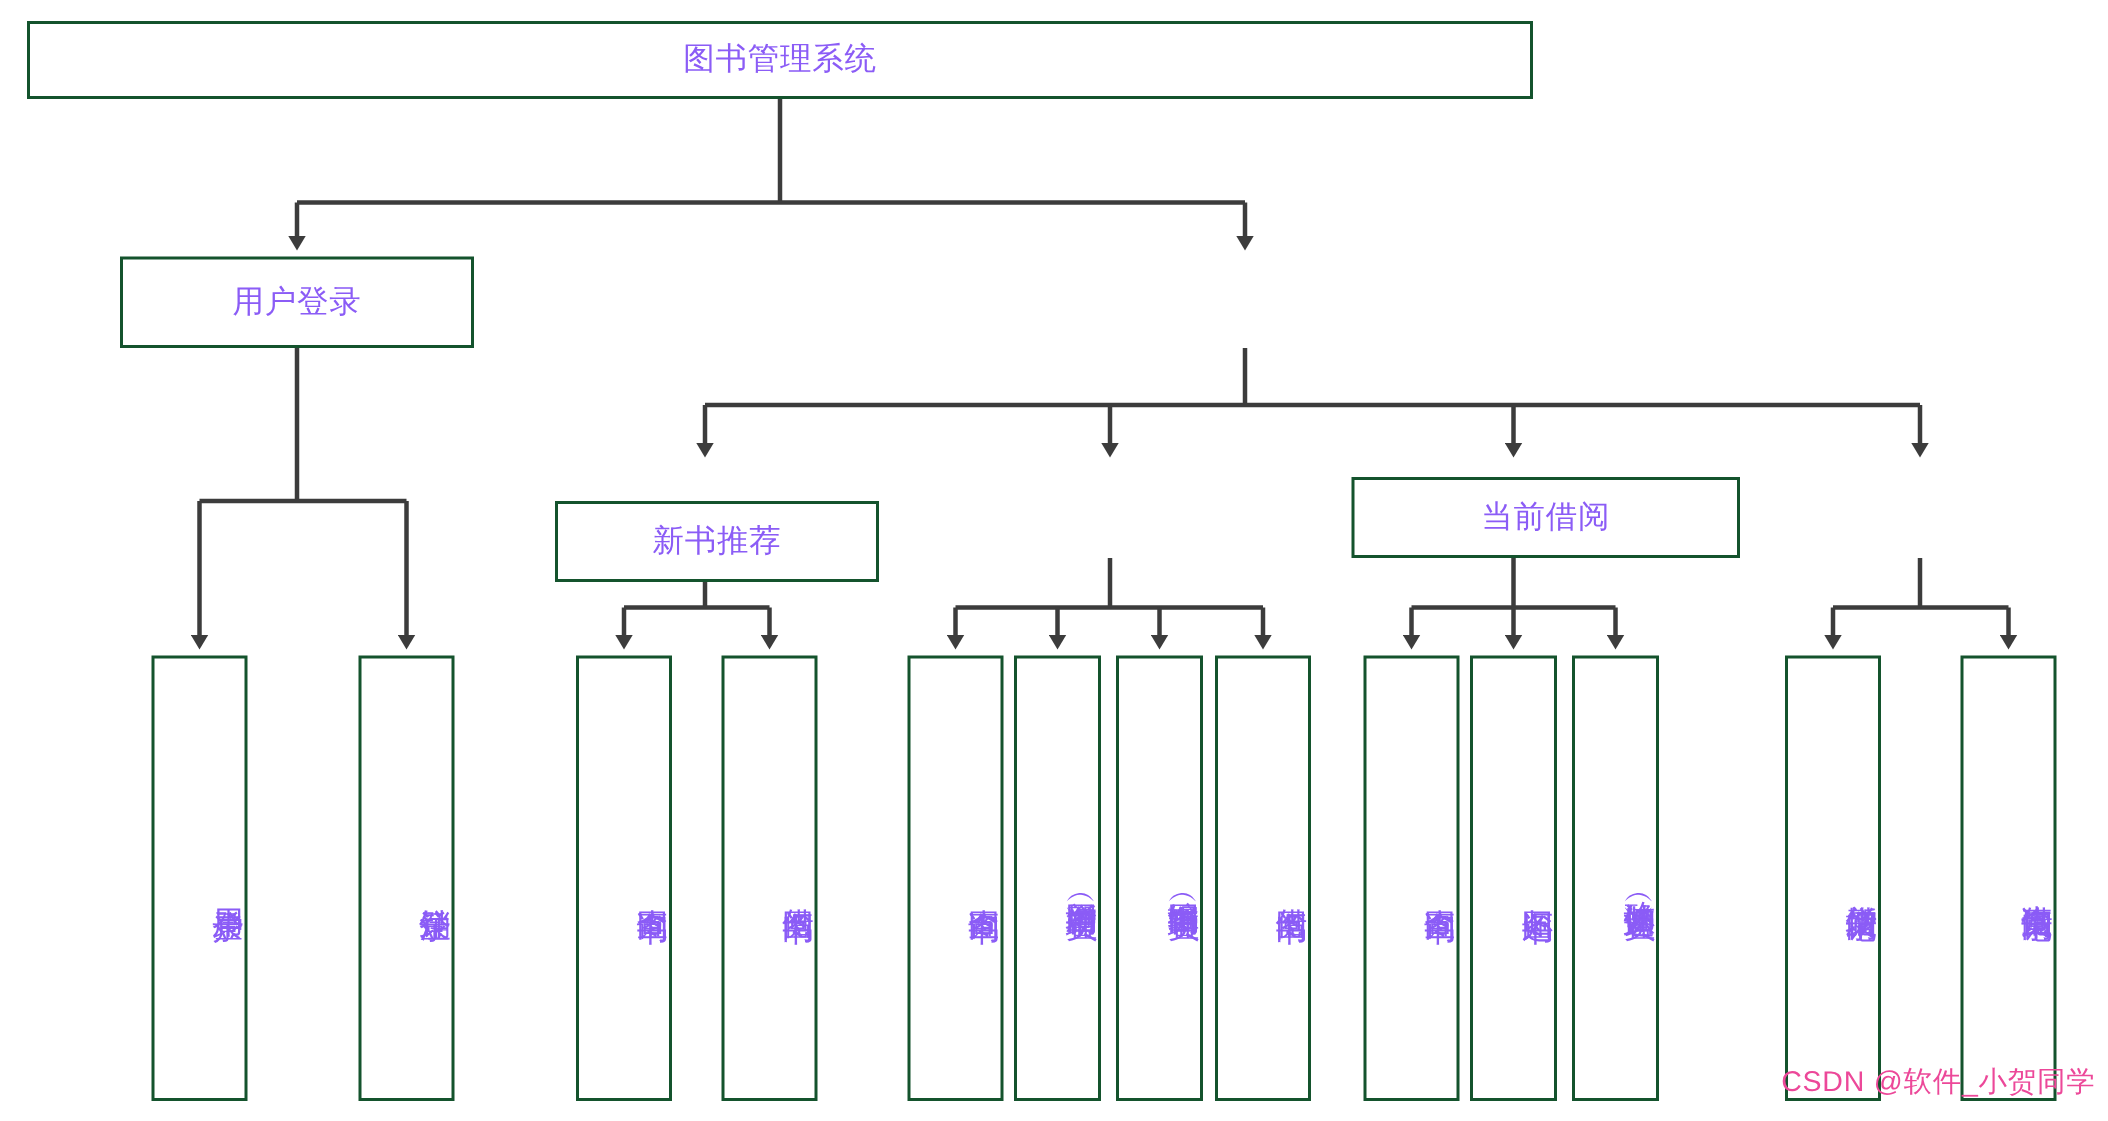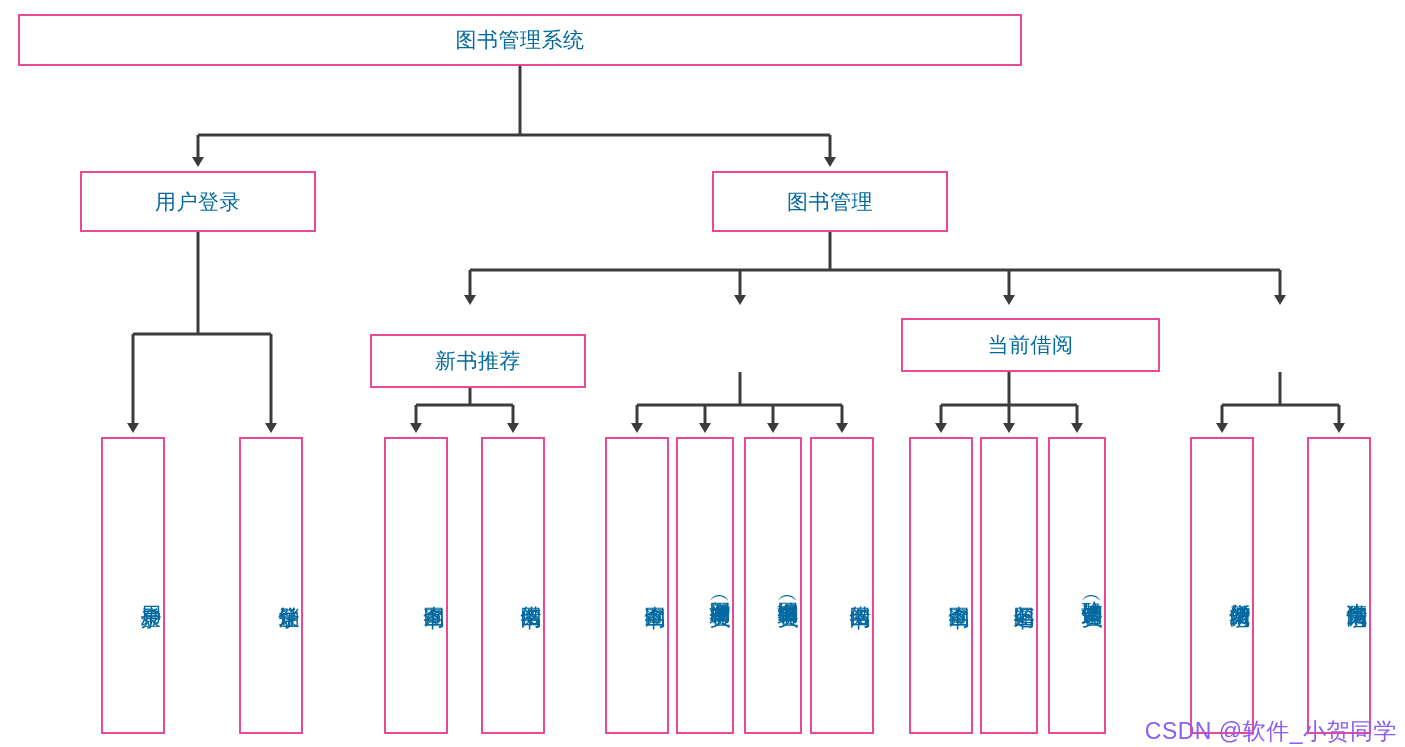--- a/index.html
+++ b/index.html
@@ -21,26 +21,26 @@
     position: absolute;
     left: 0;
     top: 0;
     width: 1405px;
     height: 747px;
     pointer-events: none;
   }
   .node {
     position: absolute;
     box-sizing: border-box;
-    border: 2px solid #ec4899;
+    border: 2px solid #14532d;
     background: #ffffff;
     display: flex;
     align-items: center;
     justify-content: center;
-    color: #0369a1;
+    color: #8b5cf6;
     line-height: 1.12;
     text-align: center;
     overflow: hidden;
   }
   .node.horiz {
     font-size: 21px;
     letter-spacing: 0.5px;
   }
   .node.vert {
     writing-mode: vertical-rl;
@@ -50,23 +50,23 @@
     justify-content: center;
     padding-top: 10px;
     letter-spacing: 1px;
   }
   .node.vert.tall {
     padding-top: 6px;
   }
   .watermark {
     position: absolute;
     right: 8px;
-    bottom: 0;
-    font-size: 23px;
-    color: #8b5cf6;
+    bottom: 13px;
+    font-size: 19px;
+    color: #ec4899;
     white-space: nowrap;
     letter-spacing: 0.5px;
   }
 </style>
 </head>
 <body>
 
 <div id="diagram-root">
 
   <svg id="wires" viewBox="0 0 1405 747" xmlns="http://www.w3.org/2000/svg">
@@ -115,21 +115,20 @@
       <path d="M1280,372 L1280,405"></path>
       <path d="M1222,405 L1339,405"></path>
       <path d="M1222,405 L1222,424" marker-end="url(#arrow)"></path>
       <path d="M1339,405 L1339,424" marker-end="url(#arrow)"></path>
     </g>
   </svg>
 
   <div class="node horiz" style="left:18px; top:14px; width:1004px; height:52px;">图书管理系统</div>
 
   <div class="node horiz" style="left:80px; top:171px; width:236px; height:61px;">用户登录</div>
-  <div class="node horiz" style="left:712px; top:171px; width:236px; height:61px;">图书管理</div>
 
   <div class="node horiz" style="left:370px; top:318px; width:216px; height:54px;margin-top:16px;">新书推荐</div>
   <div class="node horiz" style="left:901px; top:318px; width:259px; height:54px;">当前借阅</div>
 
   <div class="node vert" style="left:101px; top:437px; width:64px; height:297px;">用户登录</div>
   <div class="node vert" style="left:239px; top:437px; width:64px; height:297px;">注销登录</div>
 
   <div class="node vert" style="left:384px; top:437px; width:64px; height:297px;">查询图书</div>
   <div class="node vert" style="left:481px; top:437px; width:64px; height:297px;">借阅图书</div>
 

